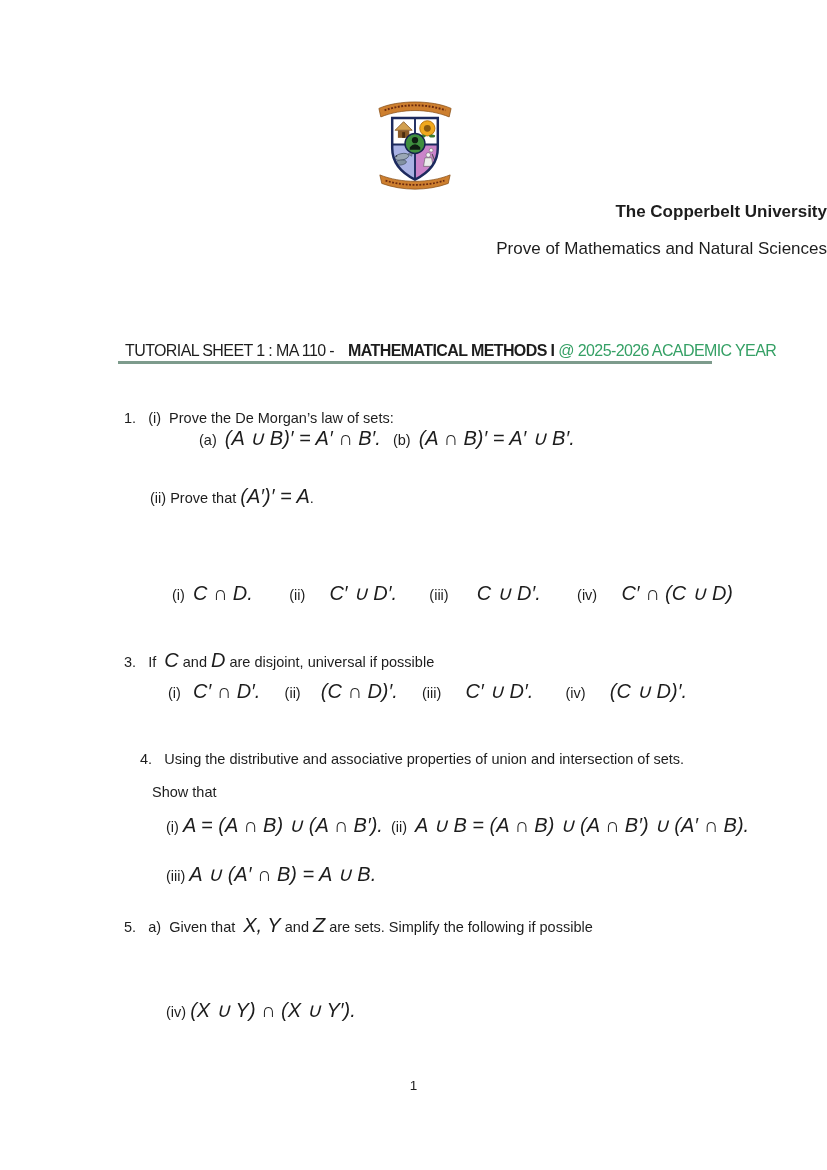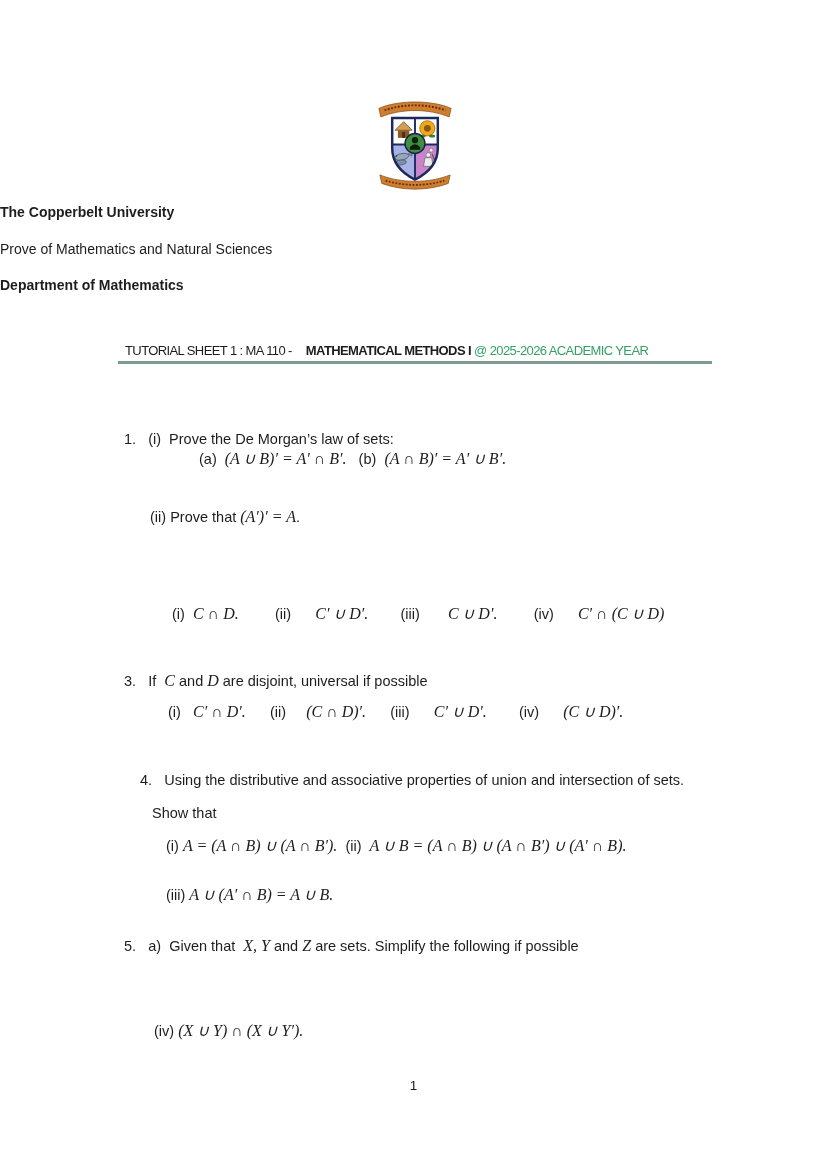--- a/index.html
+++ b/index.html
@@ -1,34 +1,34 @@
 <!DOCTYPE html>
 <html><head>
 <meta charset="utf-8">
 <style>
   html,body { margin:0; padding:0; background:#fff; }
   .page {
     position:relative; width:827px; height:1170px; background:#ffffff;
     font-family:"Liberation Sans", sans-serif; color:#1d1d1d; overflow:hidden;
   }
   .crest { position:absolute; top:97px; left:367px; width:96px; height:95px; }
-  .h-center { position:absolute; left:0; width:827px; text-align:left; font-size:14px; line-height:20px; }
+  .h-center { position:absolute; left:0; width:827px; text-align:right; font-size:17px; line-height:20px; }
   .bold { font-weight:bold; }
   .title-line {
-    position:absolute; top:343px; left:125px; font-size:13px; letter-spacing:-0.6px;
+    position:absolute; top:343px; left:125px; font-size:16px; letter-spacing:-0.6px;
     white-space:nowrap; line-height:16px;
   }
   .title-gap { display:inline-block; width:14px; }
   .title-course { font-weight:bold; }
   .title-rule { position:absolute; top:361px; left:118px; width:594px; height:3px; }
   .line {
-    position:absolute; font-size:14.5px; line-height:20px; white-space:nowrap;margin-top:21px;
+    position:absolute; font-size:14.5px; line-height:20px; white-space:nowrap;
   }
   .line .math, .math {
-    font-family:Liberation Serif, serif; font-style:italic; font-size:16px;
+    font-family:Liberation Sans, sans-serif; font-style:italic; font-size:20px;
   }
   .page-number { position:absolute; top:1078px; left:0; width:827px; text-align:center; font-size:13.5px; }
 </style>
 </head>
 <body>
 
 <div class="page">
 
   <svg class="crest" viewBox="0 0 96 100" aria-hidden="true">
 
@@ -89,21 +89,20 @@
     </g>
 
     <g>
       <path d="M11,82 C33,91 63,91 85,82 L83,91 C61,99 35,99 13,91 Z" fill="#cd7f2f" stroke="#8a4f16" stroke-width="0.8"></path>
       <path d="M17,88 C37,94 59,94 79,88" fill="none" stroke="#6b2a10" stroke-width="1.8" stroke-dasharray="2,1.6"></path>
     </g>
   </svg>
 
   <div class="h-center bold" style="top:202px;">The Copperbelt University</div>
   <div class="h-center" style="top:239px;">Prove of Mathematics and Natural Sciences</div>
-  <div class="h-center bold" style="top:275px;">Department of Mathematics</div>
 
   <div class="title-line">
     <span>TUTORIAL SHEET 1 : MA 110 -</span><span class="title-gap"></span><span class="title-course">MATHEMATICAL METHODS I</span>
     <span style="color: rgb(53, 160, 101);">@ 2025-2026 ACADEMIC YEAR</span>
   </div>
   <div class="title-rule" style="background: rgb(125, 155, 140);"></div>
 
   <div class="line" style="top:408px; left:124px;"><span class="txt">1.&nbsp;&nbsp;&nbsp;(i)&nbsp;&nbsp;Prove the De Morgan’s law of sets:</span></div>
   <div class="line" style="top:428px; left:199px;"><span class="txt">(a)&nbsp;&nbsp;</span><span class="math">(A ∪ B)′ = A′ ∩ B′.</span><span class="txt">&nbsp;&nbsp;&nbsp;(b)&nbsp;&nbsp;</span><span class="math">(A ∩ B)′ = A′ ∪ B′.</span></div>
   <div class="line" style="top:486px; left:150px;"><span class="txt">(ii) Prove that </span><span class="math">(A′)′ = A</span><span class="txt">.</span></div>
@@ -112,17 +111,17 @@
 
   <div class="line" style="top:650px; left:124px;"><span class="txt">3.&nbsp;&nbsp;&nbsp;If&nbsp; </span><span class="math">C</span><span class="txt"> and </span><span class="math">D</span><span class="txt"> are disjoint, universal if possible</span></div>
   <div class="line" style="top:681px; left:168px;"><span class="txt">(i)&nbsp;&nbsp;&nbsp;</span><span class="math">C′ ∩ D′.</span><span class="txt">&nbsp;&nbsp;&nbsp;&nbsp;&nbsp;&nbsp;(ii)&nbsp;&nbsp;&nbsp;&nbsp;&nbsp;</span><span class="math">(C ∩ D)′.</span><span class="txt">&nbsp;&nbsp;&nbsp;&nbsp;&nbsp;&nbsp;(iii)&nbsp;&nbsp;&nbsp;&nbsp;&nbsp;&nbsp;</span><span class="math">C′ ∪ D′.</span><span class="txt">&nbsp;&nbsp;&nbsp;&nbsp;&nbsp;&nbsp;&nbsp;&nbsp;(iv)&nbsp;&nbsp;&nbsp;&nbsp;&nbsp;&nbsp;</span><span class="math">(C ∪ D)′.</span></div>
 
   <div class="line" style="top:749px; left:140px;"><span class="txt">4.&nbsp;&nbsp;&nbsp;Using the distributive and associative properties of union and intersection of sets.</span></div>
   <div class="line" style="top:782px; left:152px;"><span class="txt">Show that</span></div>
   <div class="line" style="top:815px; left:166px;"><span class="txt">(i) </span><span class="math">A = (A ∩ B) ∪ (A ∩ B′).</span><span class="txt">&nbsp;&nbsp;(ii)&nbsp;&nbsp;</span><span class="math">A ∪ B = (A ∩ B) ∪ (A ∩ B′) ∪ (A′ ∩ B).</span></div>
   <div class="line" style="top:864px; left:166px;"><span class="txt">(iii) </span><span class="math">A ∪ (A′ ∩ B) = A ∪ B.</span></div>
 
   <div class="line" style="top:915px; left:124px;"><span class="txt">5.&nbsp;&nbsp;&nbsp;a)&nbsp;&nbsp;Given that&nbsp; </span><span class="math">X, Y</span><span class="txt"> and </span><span class="math">Z</span><span class="txt"> are sets. Simplify the following if possible</span></div>
-  <div class="line" style="top:1000px; left:154px;text-align:center;"><span class="txt">(iv) </span><span class="math">(X ∪ Y) ∩ (X ∪ Y′).</span></div>
+  <div class="line" style="top:1000px; left:166px;text-align:center;"><span class="txt">(iv) </span><span class="math">(X ∪ Y) ∩ (X ∪ Y′).</span></div>
 
   <div class="page-number">1</div>
 
 </div>
 
 </body></html>

